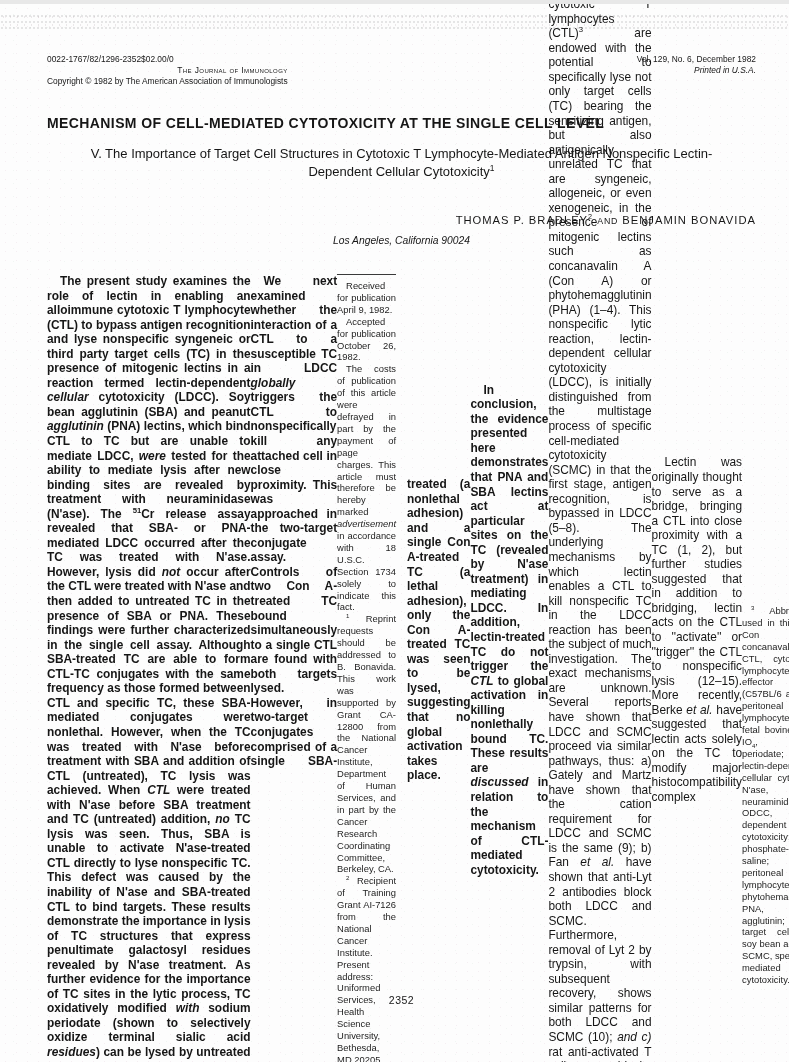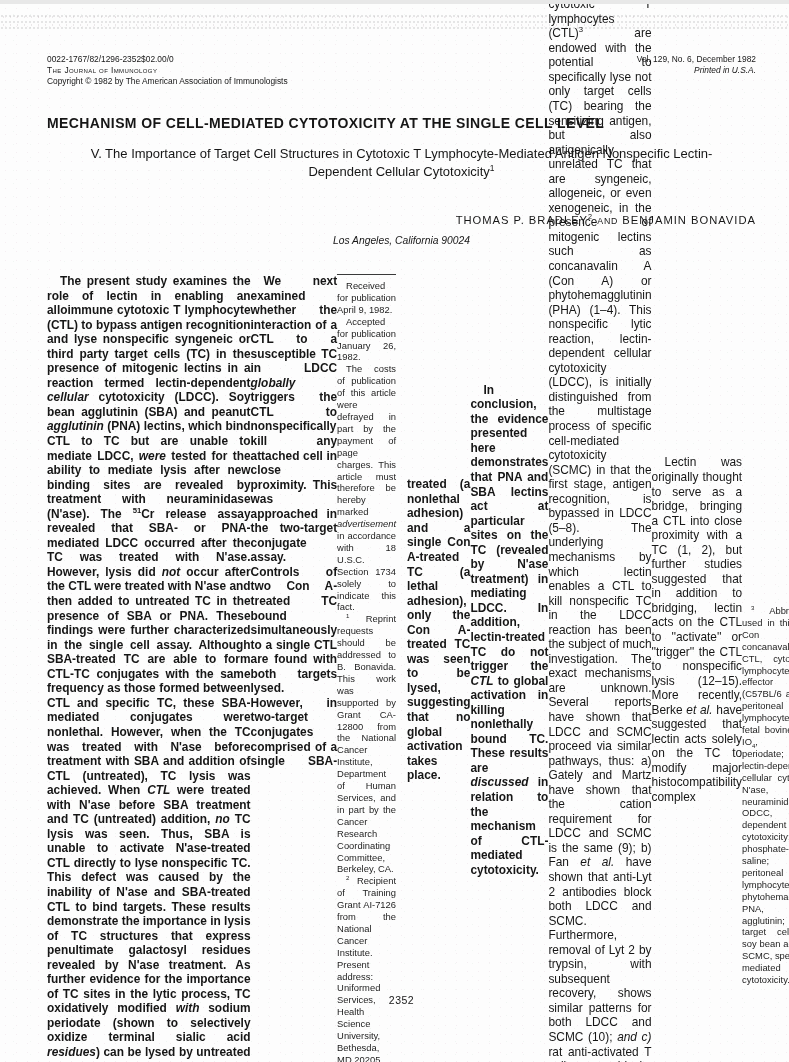--- a/index.html
+++ b/index.html
@@ -22,21 +22,21 @@
     background-image:
       radial-gradient(circle, rgba(70,70,75,0.40) 0.5px, rgba(0,0,0,0) 1px),
       radial-gradient(circle, rgba(130,110,120,0.28) 0.5px, rgba(0,0,0,0) 1.1px);
     background-size: 4px 6px, 7px 8px;
     opacity:.55;
   }
   .content { padding:50px 33px 0 47px; }
 
   .masthead { display:flex; justify-content:space-between; align-items:flex-start; }
   .mast-left { font-size:8.4px; line-height:11px; }
-  .journal-name { font-variant:small-caps; letter-spacing:.4px; }
+  .journal-name { font-variant:small-caps; letter-spacing:.4px;text-align:right; }
   .mast-right { font-size:8.4px; line-height:11px; text-align:right; }
   .printed { font-style:italic; }
 
   .title {
     margin:27px 0 0; text-align:left;
     font-size:14px; font-weight:bold; letter-spacing:.4px; line-height:18px;
   }
   .subtitle {
     margin:13px 30px 0; text-align:center;
     font-size:13px; font-weight:normal; line-height:17.5px;
@@ -101,21 +101,21 @@
 
     <div class="columns">
 
       <section class="col col-left">
         <p class="abs indent">The present study examines the role of lectin in enabling an alloimmune cytotoxic T lymphocyte (CTL) to bypass antigen recognition and lyse nonspecific syngeneic or third party target cells (TC) in the presence of mitogenic lectins in a reaction termed lectin-dependent <i>cellular</i> cytotoxicity (LDCC). Soy bean agglutinin (SBA) and peanut <i>agglutinin</i> (PNA) lectins, which bind CTL to TC but are unable to mediate LDCC, <i>were</i> tested for the ability to mediate lysis after new binding sites are revealed by treatment with neuraminidase (N'ase). The <sup>51</sup>Cr release assay revealed that SBA- or PNA-mediated LDCC occurred after the TC was treated with N'ase. However, lysis did <i>not</i> occur after the CTL were treated with N'ase and then added to untreated TC in the presence of SBA or PNA. These findings were further characterized in the single cell assay. Although SBA-treated TC are able to form CTL-TC conjugates with the same frequency as those formed between CTL and specific TC, these SBA-mediated conjugates were nonlethal. However, when the TC was treated with N'ase before treatment with SBA and addition of CTL (untreated), TC lysis was achieved. When <i>CTL</i> were treated with N'ase before SBA treatment and TC (untreated) addition, <i>no</i> TC lysis was seen. Thus, SBA is unable to activate N'ase-treated CTL directly to lyse nonspecific TC. This defect was caused by the inability of N'ase and SBA-treated CTL to bind targets. These results demonstrate the importance in lysis of TC structures that express penultimate galactosyl residues revealed by N'ase treatment. As further evidence for the importance of TC sites in the lytic process, TC oxidatively modified <i>with</i> sodium periodate (shown to selectively oxidize terminal sialic acid <i>residues</i>) can be lysed by untreated CTL in the absence of exogenously <i>added</i> lectins.</p>
         <p class="abs indent cont">We next examined whether the interaction of a CTL to a susceptible TC in LDCC <i>globally</i> triggers the CTL to nonspecifically kill any attached cell in close proximity. This was approached in the two-target conjugate assay. Controls of two Con A-treated TC bound simultaneously to a single CTL are found with both targets lysed. However, in two-target conjugates comprised of a single SBA-</p>
 
         <div class="fnblock">
           <hr class="fnrule">
           <p class="fn">Received for publication April 9, 1982.</p>
-          <p class="fn">Accepted for publication January 26, 1982.</p>
+          <p class="fn">Accepted for publication October 26, 1982.</p>
           <p class="fn">The costs of publication of this article were defrayed in part by the payment of page charges. This article must therefore be hereby marked <i>advertisement</i> in accordance with 18 U.S.C. Section 1734 solely to indicate this fact.</p>
           <p class="fn"><sup>1</sup> Reprint requests should be addressed to B. Bonavida. This work was supported by Grant CA-12800 from the National Cancer Institute, Department of Human Services, and in part by the Cancer Research Coordinating Committee, Berkeley, CA.</p>
           <p class="fn"><sup>2</sup> Recipient of Training Grant AI-7126 from the National Cancer Institute. Present address: Uniformed Services, Health Science University, Bethesda, MD 20205.</p>
         </div>
       </section>
 
       <section class="col col-right">
         <p class="abs cont">treated (a nonlethal adhesion) and a single Con A-treated TC (a lethal adhesion), only the Con A-treated TC was seen to be lysed, suggesting that no global activation takes place.</p>
         <p class="abs indent">In conclusion, the evidence presented here demonstrates that PNA and SBA lectins act at particular sites on the TC (revealed by N'ase treatment) in mediating LDCC. In addition, lectin-treated TC do not trigger the <i>CTL</i> to global activation in killing nonlethally bound TC. These results are <i>discussed</i> in relation to the mechanism of CTL-mediated cytotoxicity.</p>
 

